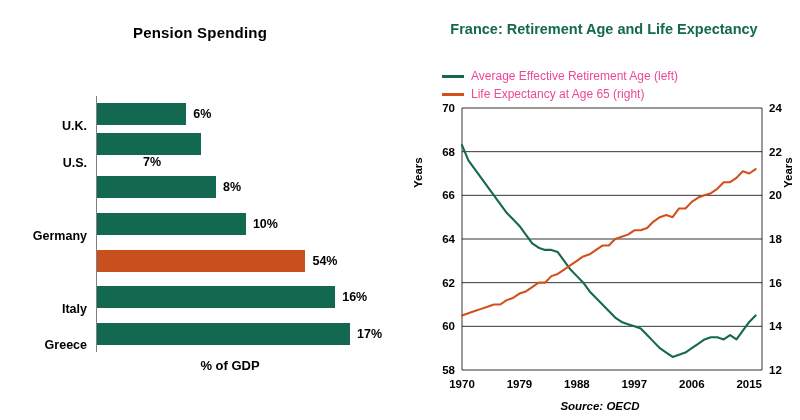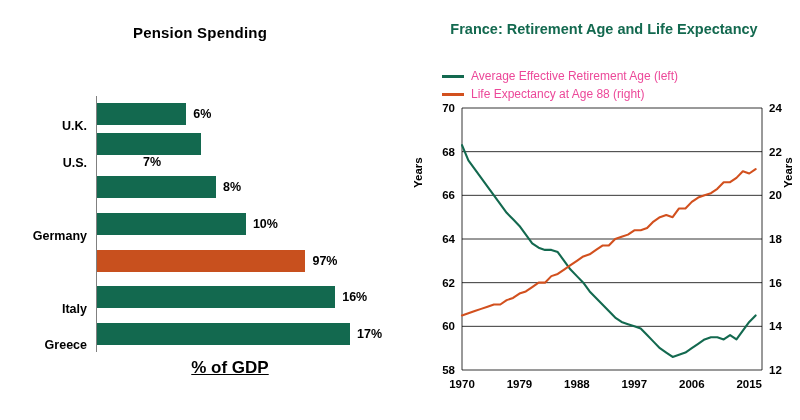--- a/index.html
+++ b/index.html
@@ -85,23 +85,22 @@
     font-weight: bold;
     padding-left: 7px;
     white-space: nowrap;
   }
   .bar-xlabel {
     position: absolute;
     left: 96px;
     top: 358px;
     width: 268px;
     text-align: center;
-    font-size: 17px;
-    font-weight: bold;
-    text-decoration: underline;
+    font-size: 13px;
+    font-weight: bold;
   }
 
   
   .panel-right {
     position: absolute;
     left: 400px;
     top: 12px;
     width: 400px;
     height: 400px;
   }
@@ -209,21 +208,21 @@
             <div class="bar-rect" style="width: 119.111px; background: rgb(19, 105, 79);"></div>
             <div class="bar-val">8%</div>
           </div>
           <div class="bar-row" style="top: 109.714px; height: 36.5714px;">
             <div class="bar-cat" style="height: 36.5714px; line-height: 36.5714px;">Germany</div>
             <div class="bar-rect" style="width: 148.889px; background: rgb(19, 105, 79);"></div>
             <div class="bar-val">10%</div>
           </div>
           <div class="bar-row" style="top: 146.286px; height: 36.5714px;">
             <div class="bar-rect accent" style="width: 208.444px; background: rgb(200, 80, 30);"></div>
-            <div class="bar-val">97%</div>
+            <div class="bar-val">54%</div>
           </div>
           <div class="bar-row" style="top: 182.857px; height: 36.5714px;">
             <div class="bar-cat" style="height: 36.5714px; line-height: 36.5714px;">Italy</div>
             <div class="bar-rect" style="width: 238.222px; background: rgb(19, 105, 79);"></div>
             <div class="bar-val">16%</div>
           </div>
           <div class="bar-row" style="top: 219.429px; height: 36.5714px;">
             <div class="bar-cat" style="height: 36.5714px; line-height: 36.5714px;">Greece</div>
             <div class="bar-rect" style="width: 253.111px; background: rgb(19, 105, 79);"></div>
             <div class="bar-val">17%</div>
@@ -237,21 +236,21 @@
   <div class="panel-right">
     <div class="line-title">France: Retirement Age and Life Expectancy</div>
 
     <div class="legend">
       <div class="legend-row">
         <span class="legend-swatch" id="legend-swatch-0" style="background: rgb(19, 105, 79);"></span>
         <span class="legend-label">Average Effective Retirement Age (left)</span>
       </div>
       <div class="legend-row">
         <span class="legend-swatch" id="legend-swatch-1" style="background: rgb(210, 80, 30);"></span>
-        <span class="legend-label">Life Expectancy at Age 88 (right)</span>
+        <span class="legend-label">Life Expectancy at Age 65 (right)</span>
       </div>
     </div>
 
     <div class="axis-title-left">Years</div>
     <div class="axis-title-right">Years</div>
 
     <div class="line-plot-wrap">
       <svg id="line-svg" width="400" height="420" viewBox="0 0 400 420">
           <line x1="62" y1="96" x2="362" y2="96" stroke="#000000" stroke-width="0.8"></line>
           <line x1="62" y1="139.66666666666666" x2="362" y2="139.66666666666666" stroke="#000000" stroke-width="0.8"></line>
@@ -280,15 +279,16 @@
           <text x="119.4468085106383" y="376" text-anchor="middle" class="tick-text">1979</text>
           <text x="176.8936170212766" y="376" text-anchor="middle" class="tick-text">1988</text>
           <text x="234.34042553191492" y="376" text-anchor="middle" class="tick-text">1997</text>
           <text x="291.7872340425532" y="376" text-anchor="middle" class="tick-text">2006</text>
           <text x="349.2340425531915" y="376" text-anchor="middle" class="tick-text">2015</text>
           <polyline points="62.00,133.12 68.38,148.40 74.77,157.13 81.15,165.87 87.53,174.60 93.91,183.33 100.30,192.07 106.68,200.80 113.06,207.35 119.45,213.90 125.83,222.63 132.21,231.37 138.60,235.73 144.98,237.92 151.36,237.92 157.74,240.10 164.13,248.83 170.51,257.57 176.89,264.12 183.28,270.67 189.66,279.40 196.04,285.95 202.43,292.50 208.81,299.05 215.19,305.60 221.57,309.97 227.96,312.15 234.34,314.33 240.72,316.52 247.11,323.07 253.49,329.62 259.87,336.17 266.26,340.53 272.64,344.90 279.02,342.72 285.40,340.53 291.79,336.17 298.17,331.80 304.55,327.43 310.94,325.25 317.32,325.25 323.70,327.43 330.09,323.07 336.47,327.43 342.85,318.70 349.23,309.97 355.62,303.42" fill="none" stroke="#13694f" stroke-width="2.1" stroke-linejoin="round" stroke-linecap="round"></polyline>
           <polyline points="62.00,303.42 68.38,301.23 74.77,299.05 81.15,296.87 87.53,294.68 93.91,292.50 100.30,292.50 106.68,288.13 113.06,285.95 119.45,281.58 125.83,279.40 132.21,275.03 138.60,270.67 144.98,270.67 151.36,264.12 157.74,261.93 164.13,257.57 170.51,253.20 176.89,248.83 183.28,244.47 189.66,242.28 196.04,237.92 202.43,233.55 208.81,233.55 215.19,227.00 221.57,224.82 227.96,222.63 234.34,218.27 240.72,218.27 247.11,216.08 253.49,209.53 259.87,205.17 266.26,202.98 272.64,205.17 279.02,196.43 285.40,196.43 291.79,189.88 298.17,185.52 304.55,183.33 310.94,181.15 317.32,176.78 323.70,170.23 330.09,170.23 336.47,165.87 342.85,159.32 349.23,161.50 355.62,157.13" fill="none" stroke="#d2501e" stroke-width="2.1" stroke-linejoin="round" stroke-linecap="round"></polyline>
         </svg>
     </div>
 
+    <div class="source">Source: OECD</div>
   </div>
 
 </div>
 
 </body></html>

